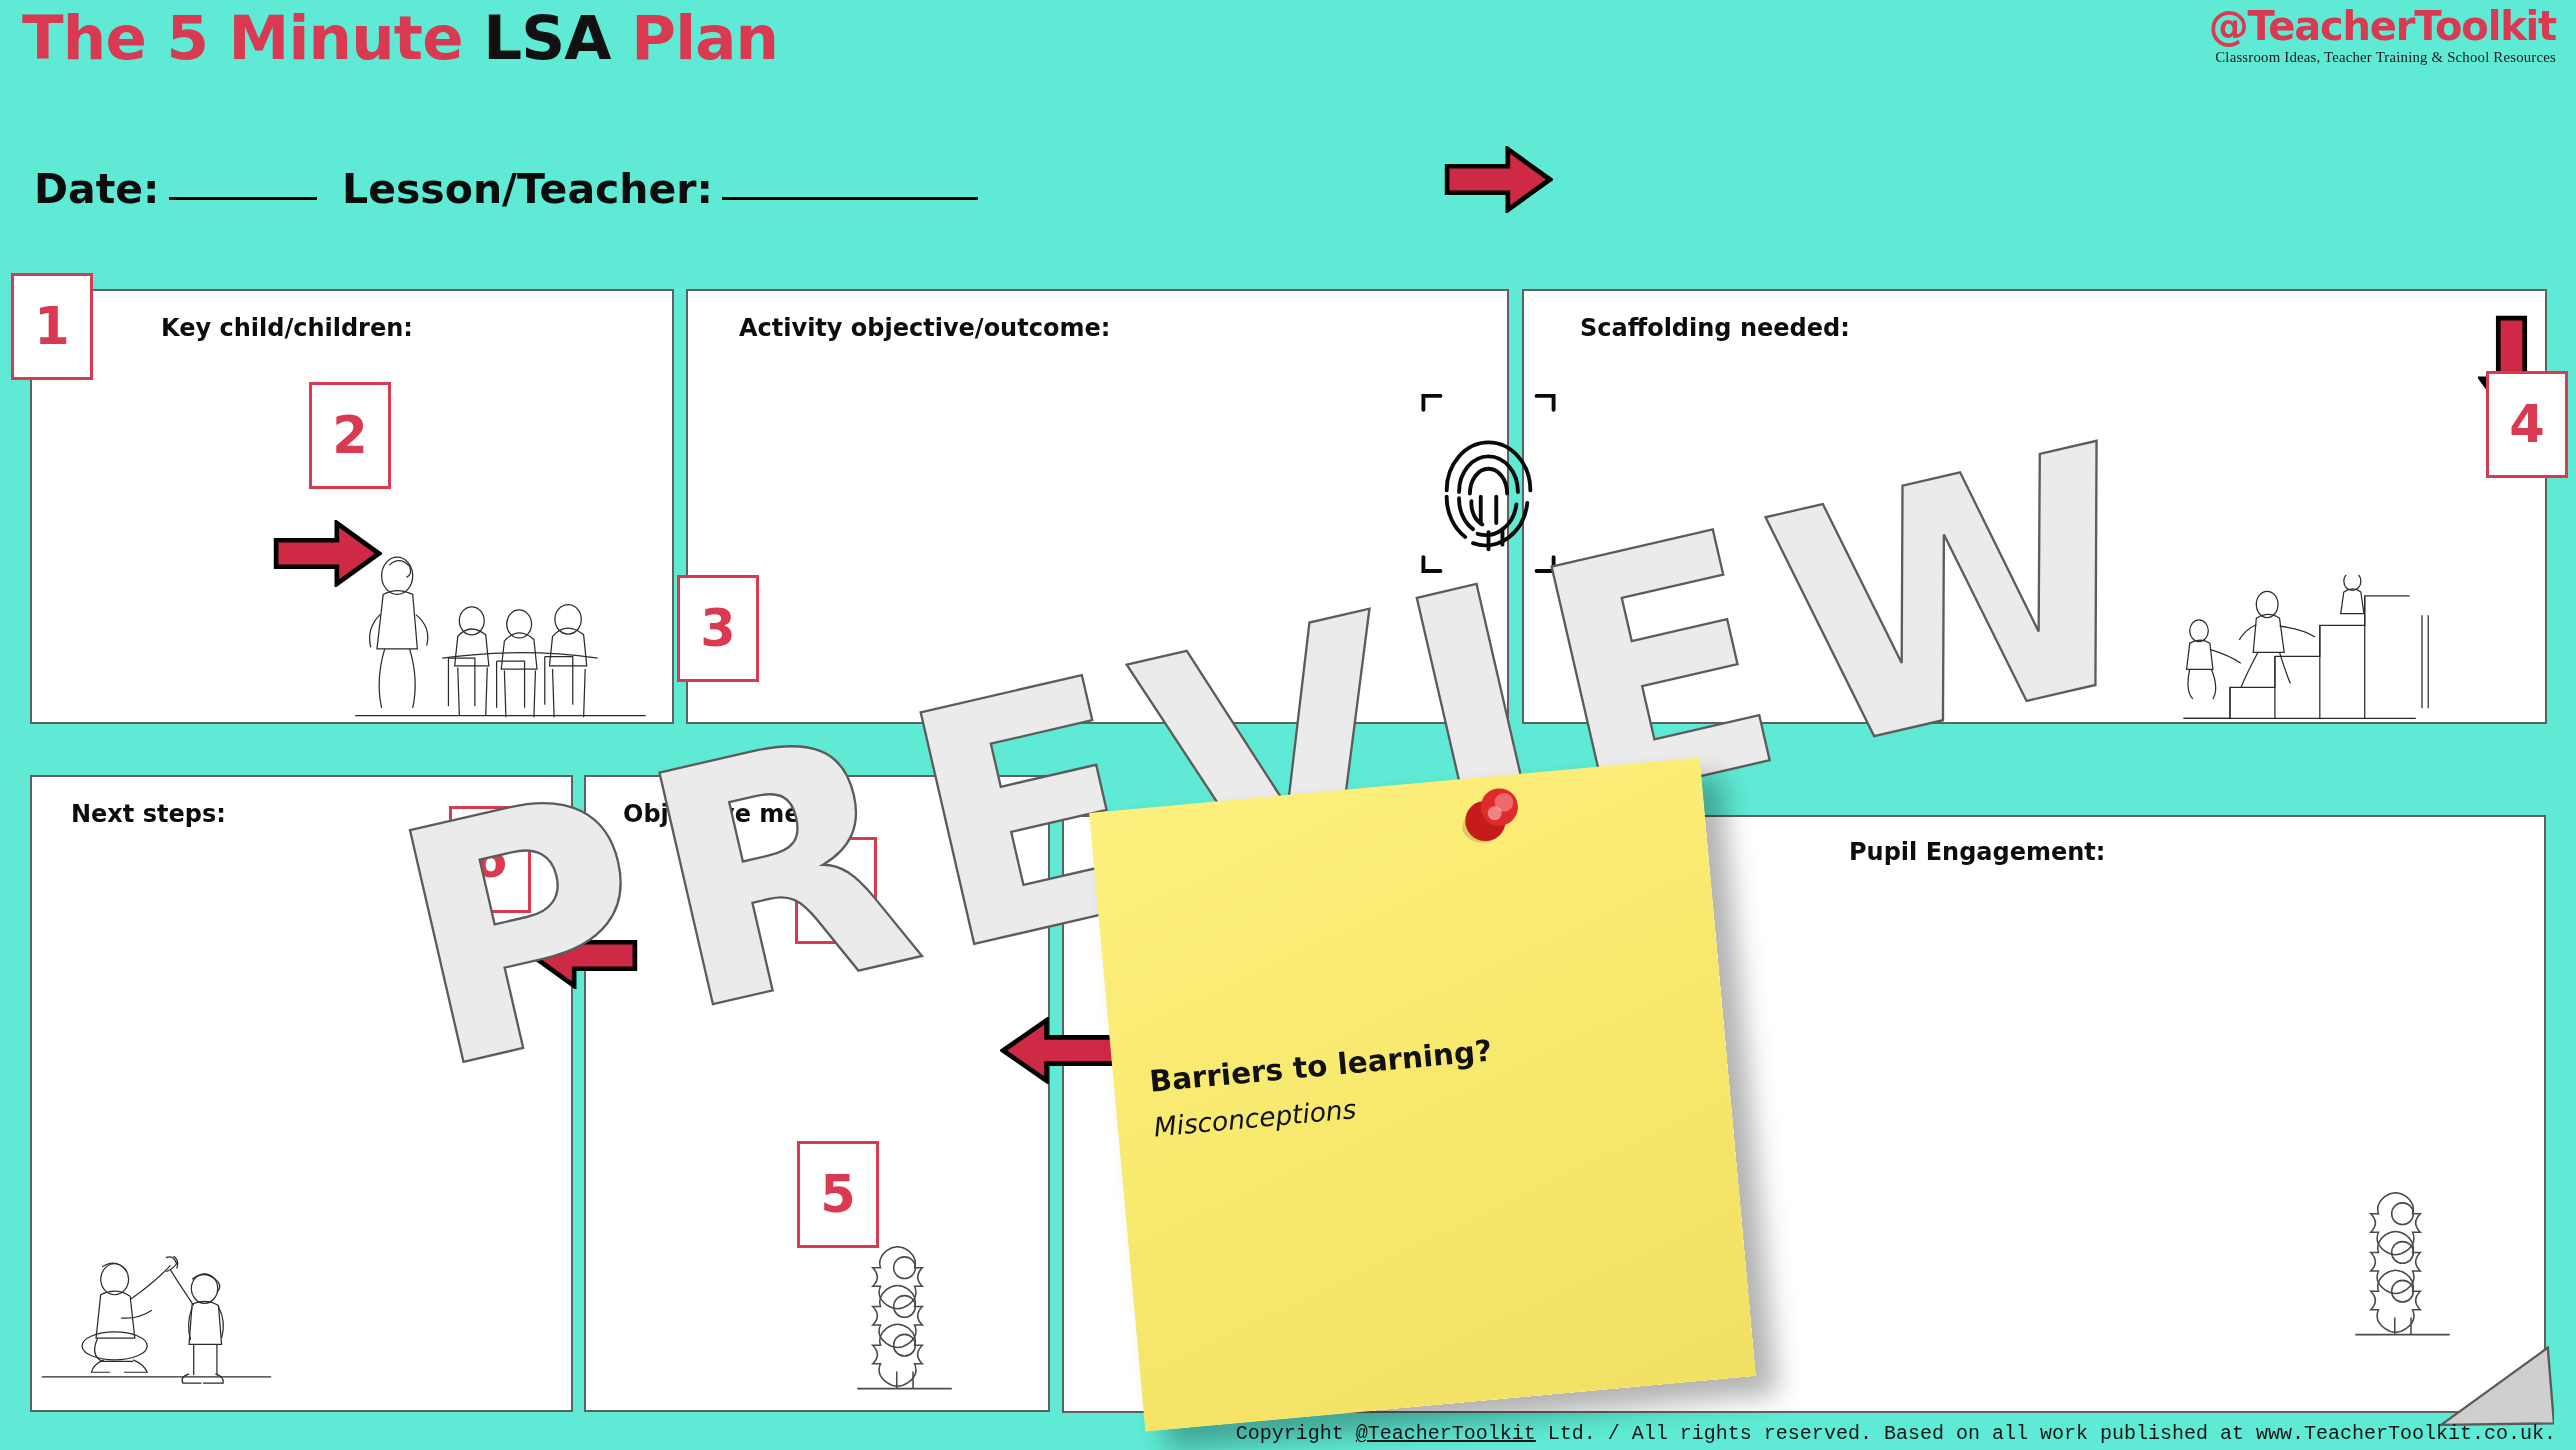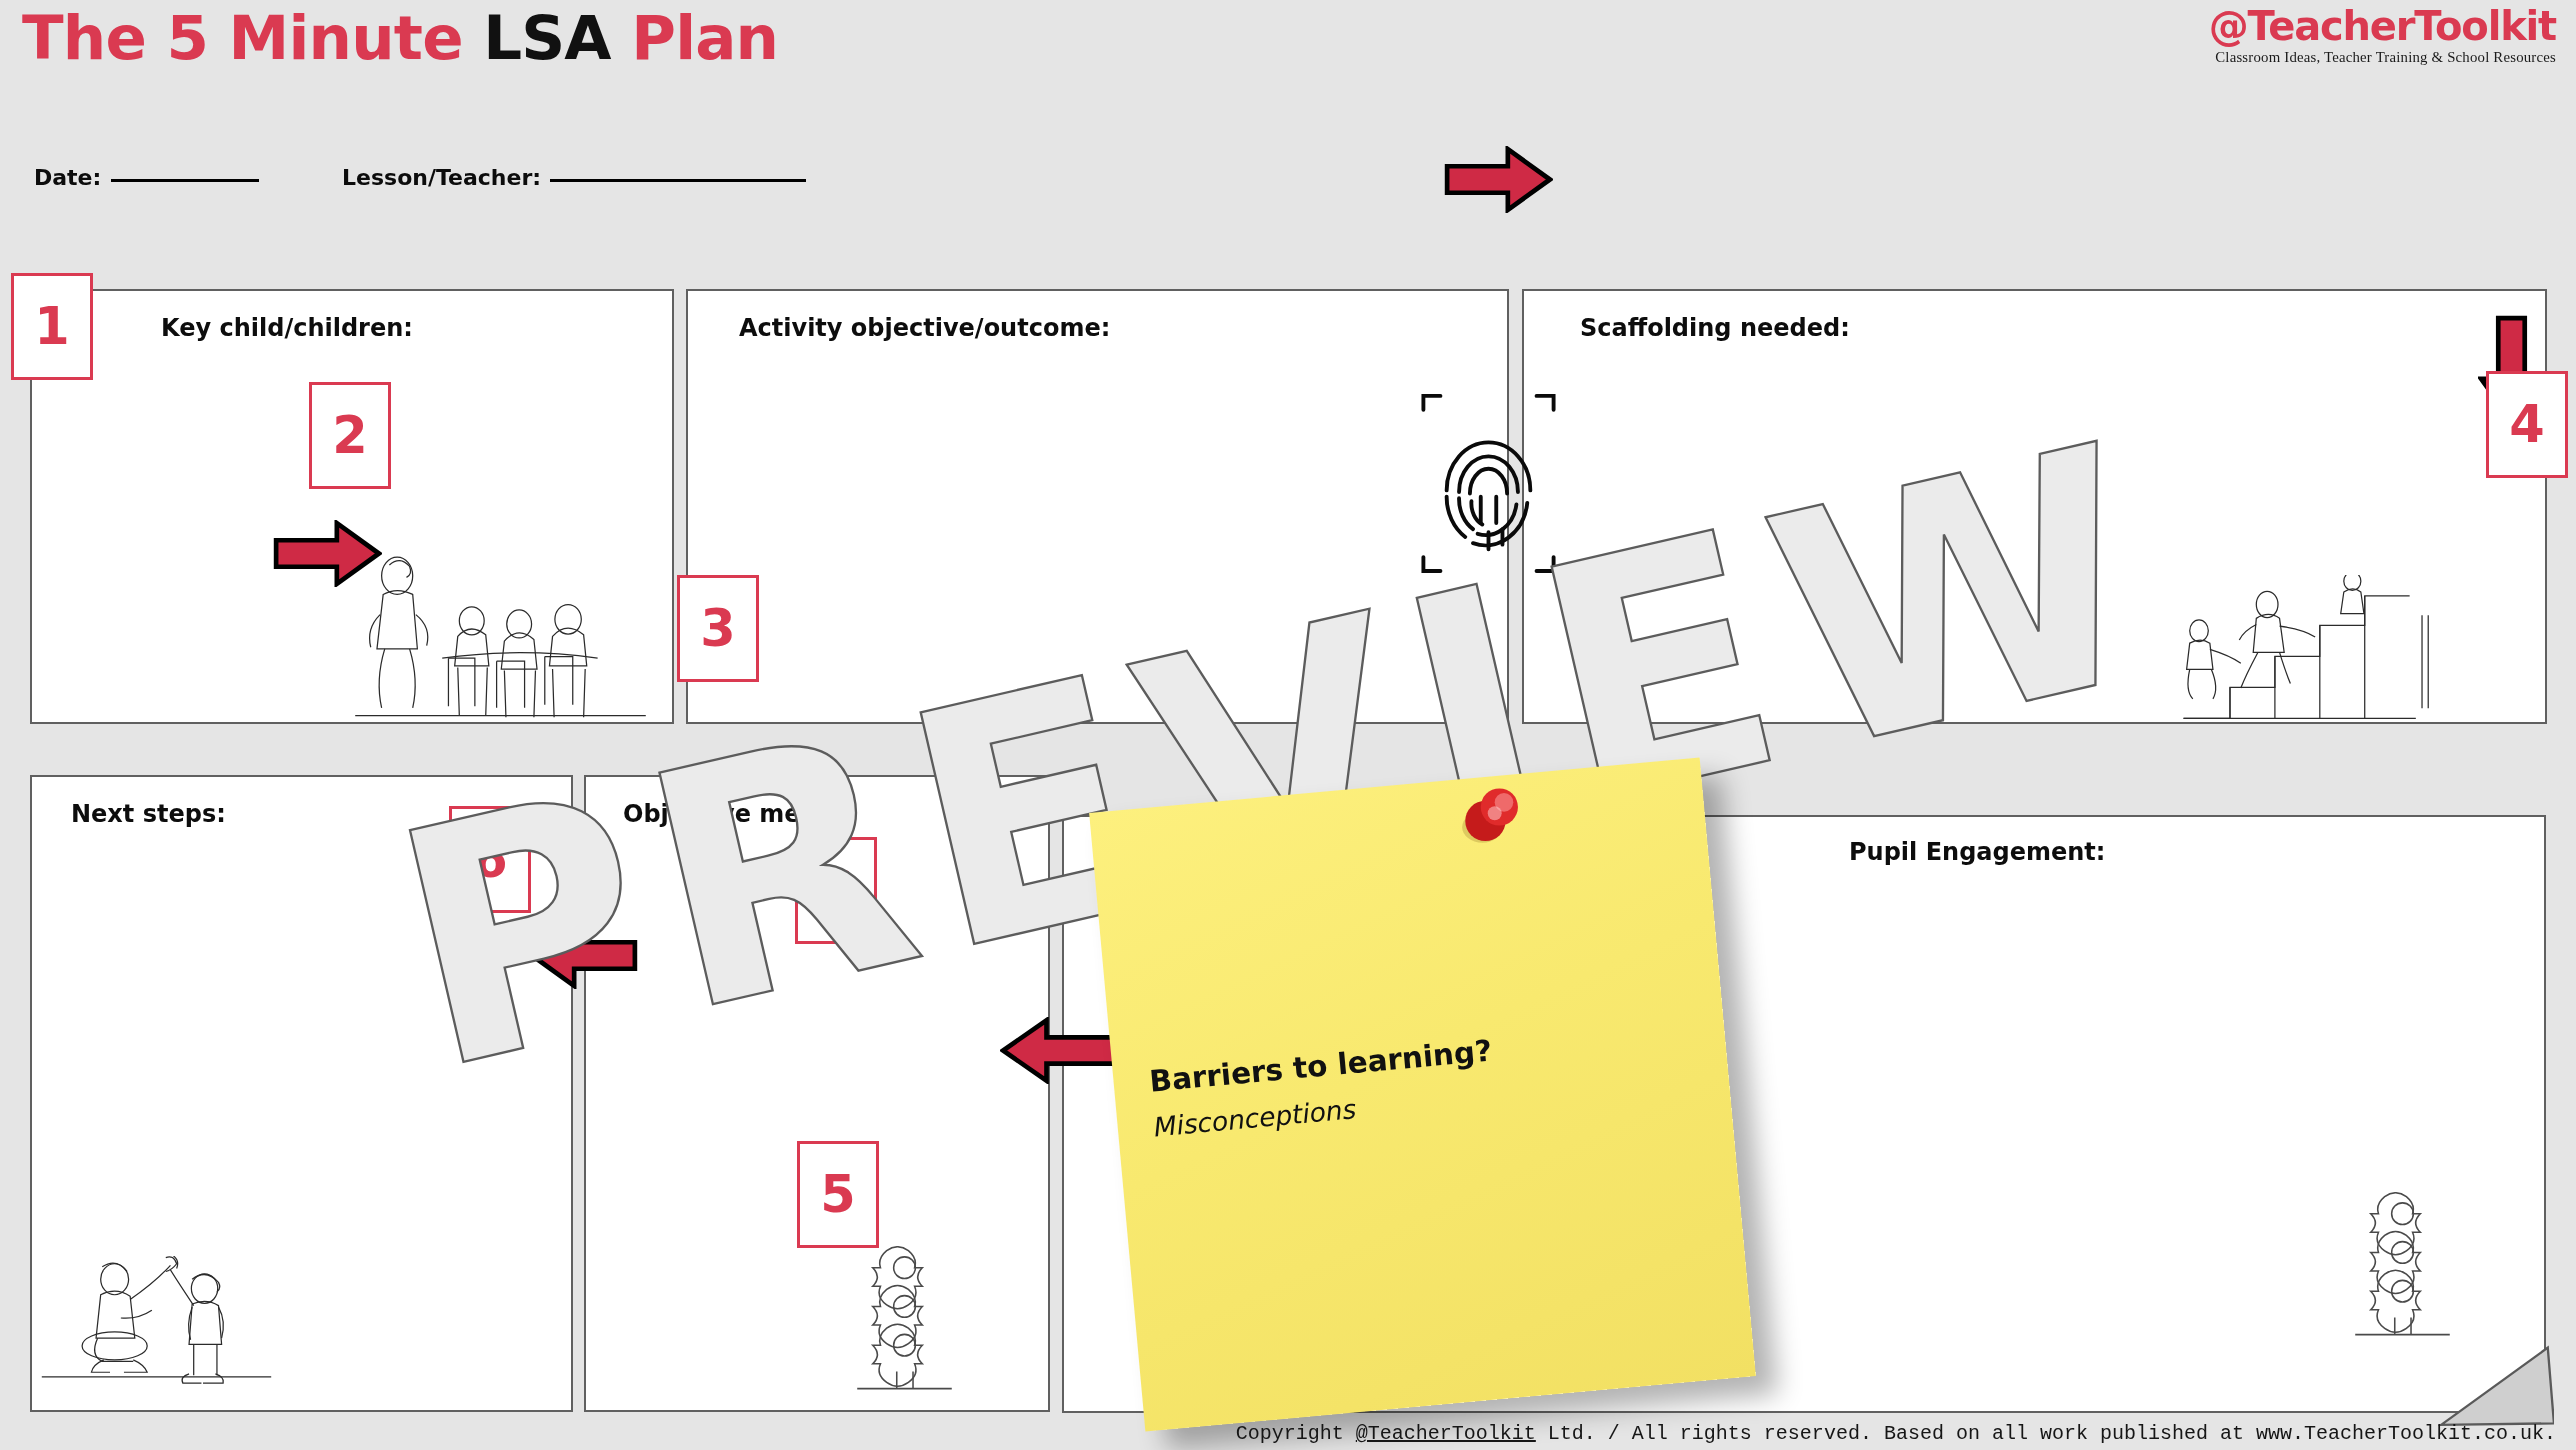--- a/index.html
+++ b/index.html
@@ -8,21 +8,21 @@
     background: #ffffff;
   }
   body {
     font-family: "Liberation Sans", sans-serif;
   }
   #page {
     position: relative;
     width: 2576px;
     height: 1450px;
     overflow: hidden;
-    background: #e5e5e5;
+    background: #5eead4;
   }
 
   
   #title {
     position: absolute;
     left: 22px;
     top: 1.6px;
     font-size: 61px;
     font-weight: 700;
     letter-spacing: -0.8px;
@@ -49,21 +49,21 @@
   #logo .tagline {
     font-size: 14.8px;
     color: #1a1a1a;
     letter-spacing: 0.2px;
     margin-top: 3.1px;
     font-family: Liberation Serif, serif;
   }
 
   .fieldline {
     position: absolute;
-    font-size: 22px;
+    font-size: 41px;
     font-weight: 700;
     color: #0c0c0c;
     white-space: nowrap;
     font-family: "DejaVu Sans", sans-serif;
   }
   .fieldline .rule {
     display: inline-block;
     border-bottom: 3.9px solid #000;
     vertical-align: 3.1px;
     margin-left: 9.3px;

